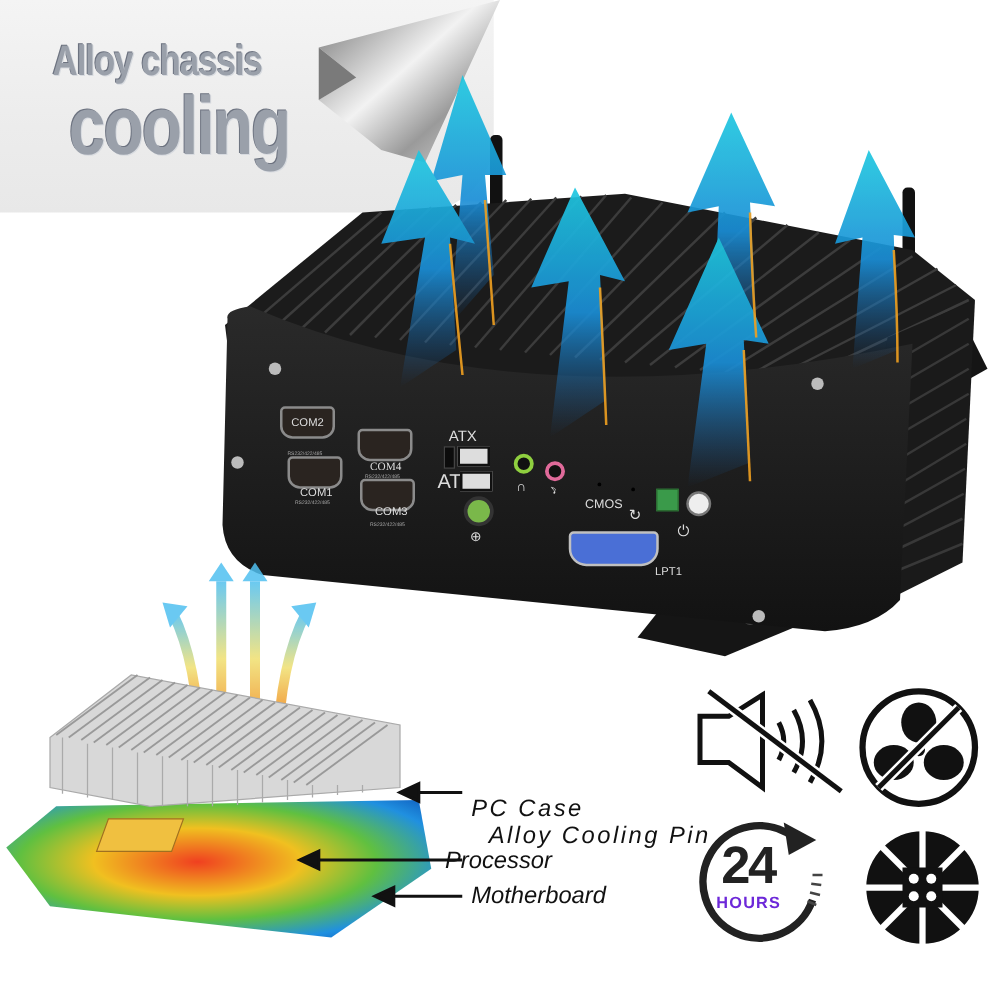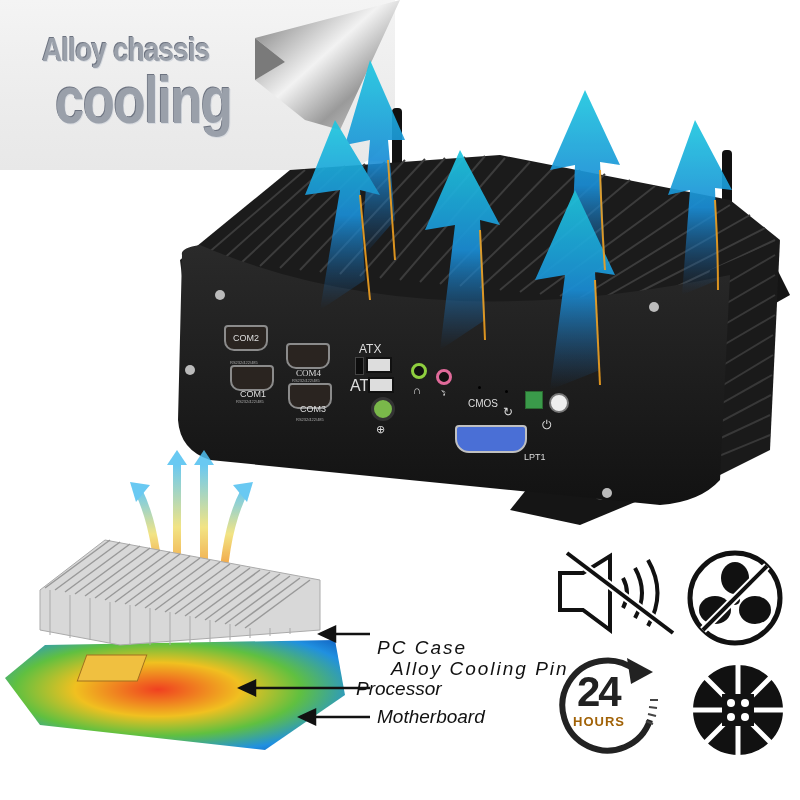--- a/index.html
+++ b/index.html
@@ -285,21 +285,21 @@
     <path d="M80,20 A45,45 0 1 0 95,70" fill="none" stroke="#222" stroke-width="6"></path>
     <polygon points="72,8 98,22 76,34" fill="#222"></polygon>
     <g stroke="#444" stroke-width="2">
       <line x1="95" y1="50" x2="103" y2="50"></line>
         <line x1="94" y1="57" x2="102" y2="58"></line>
       <line x1="93" y1="64" x2="101" y2="66"></line>
         <line x1="91" y1="71" x2="98" y2="74"></line>
     </g>
   </svg>
   <div class="abs" style="left:22px;top:18px;font-family:'Liberation Sans',sans-serif;font-weight:bold;font-size:42px;color:#222;letter-spacing:-2px;">24</div>
-  <div class="abs" style="left:18px;top:64px;font-family:'Liberation Sans',sans-serif;font-weight:bold;font-size:13px;color:#a16207;letter-spacing:1px;">HOURS</div>
+  <div class="abs" style="left:18px;top:64px;font-family:'Liberation Sans',sans-serif;font-weight:bold;font-size:13px;color:#6d28d9;letter-spacing:1px;">HOURS</div>
 </div>
 
 <svg class="abs" style="left:688px;top:660px;width:100px;height:100px" viewBox="0 0 100 100">
   <circle cx="50" cy="50" r="46" fill="#111"></circle>
   <g stroke="#fff" stroke-width="5">
     <line x1="50" y1="2" x2="50" y2="98"></line>
     <line x1="2" y1="50" x2="98" y2="50"></line>
     <line x1="16" y1="16" x2="84" y2="84"></line>
     <line x1="84" y1="16" x2="16" y2="84"></line>
   </g>

